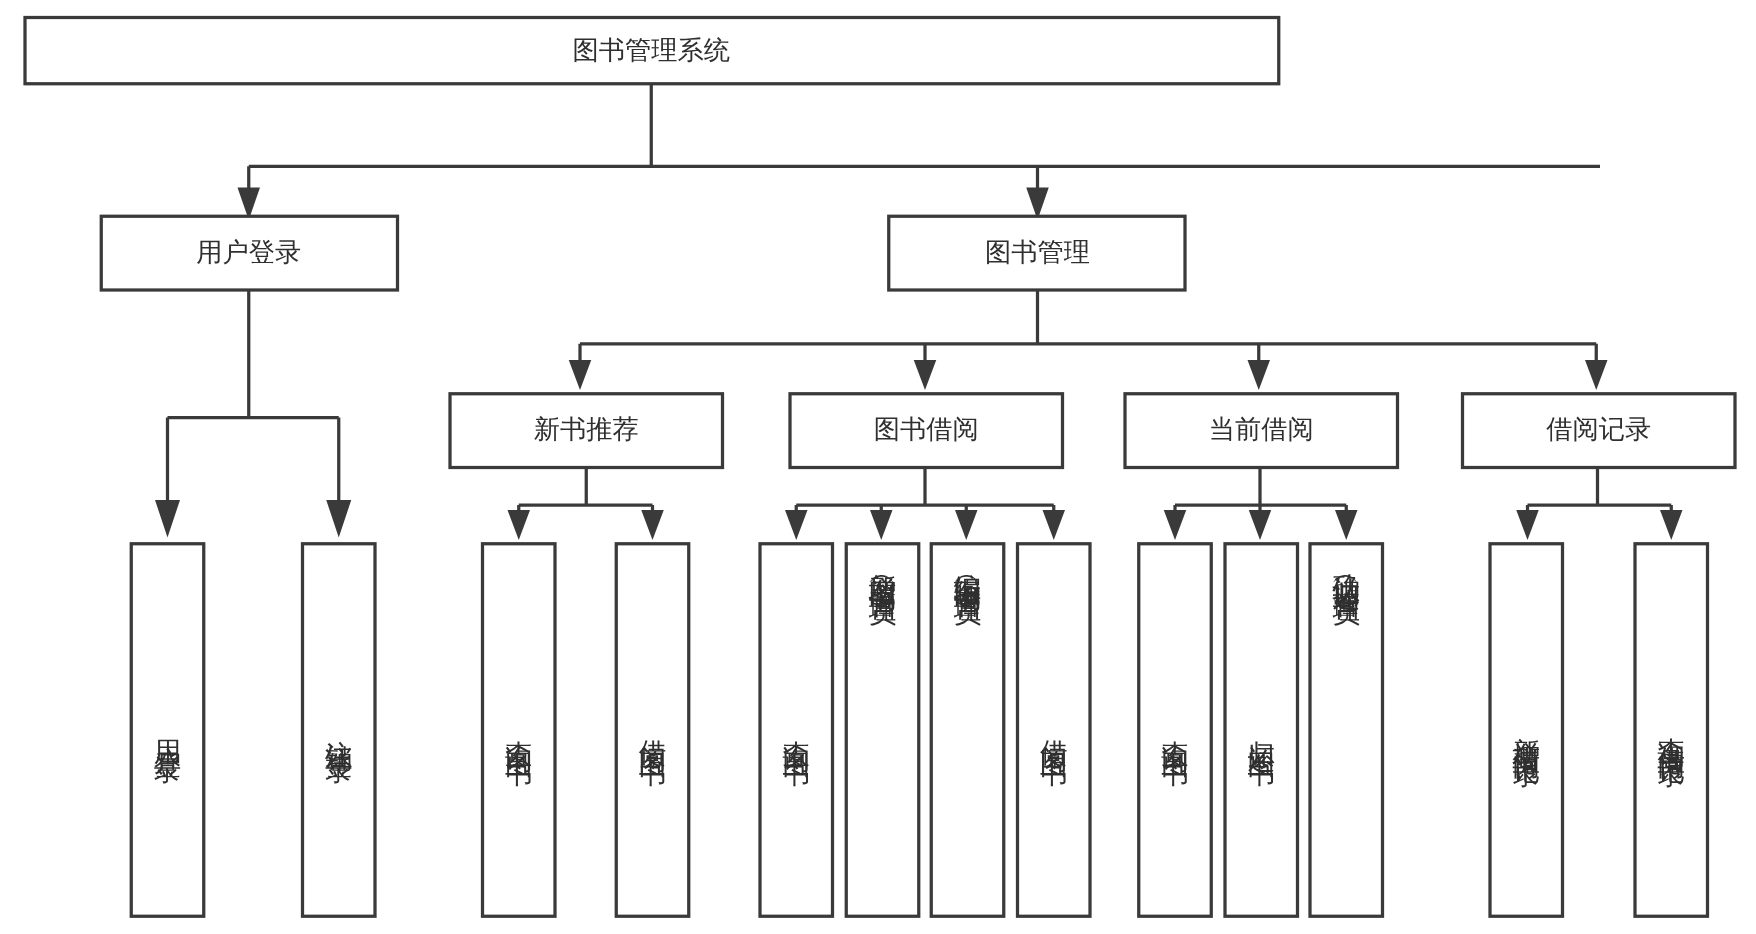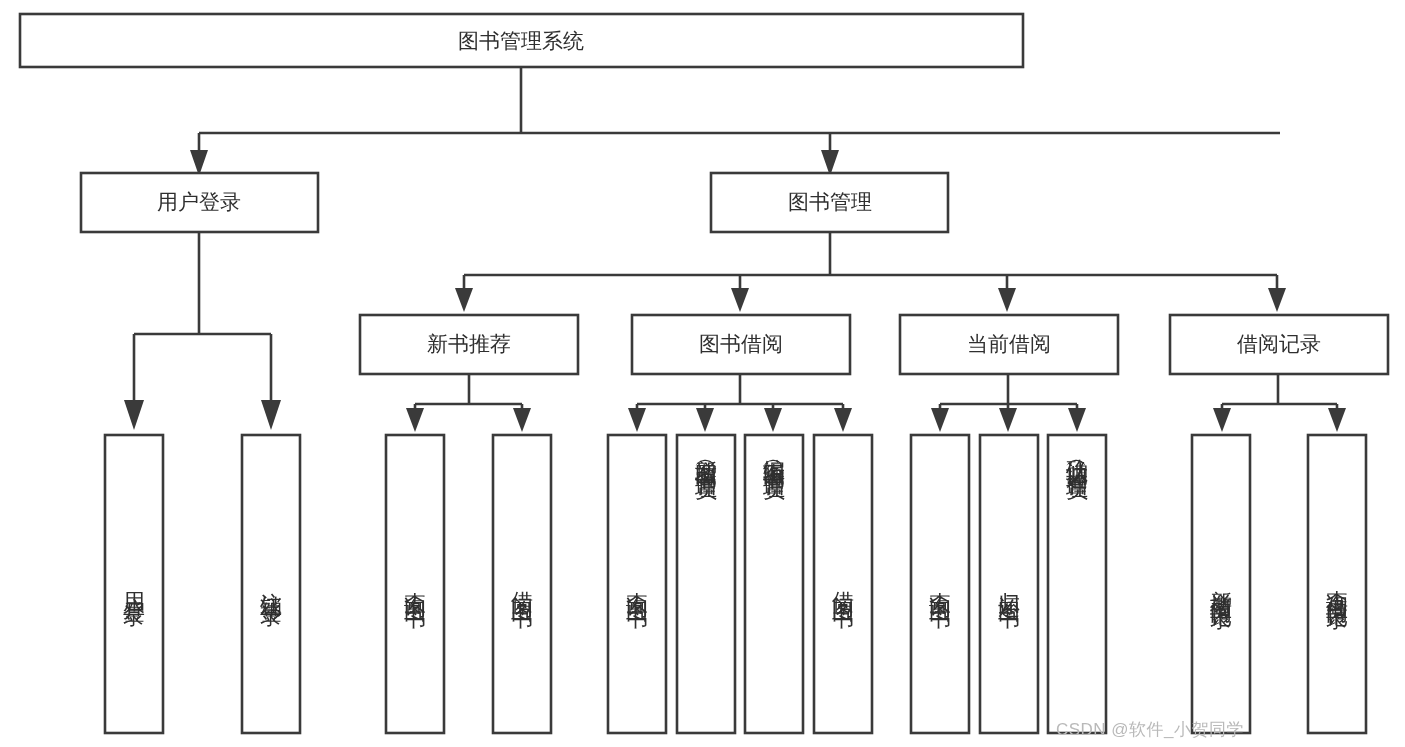--- a/index.html
+++ b/index.html
@@ -273,15 +273,14 @@
     <div class="vlabel" style="position:absolute;left:1192px;top:435px;width:58px;height:298px;display:flex;align-items:center;justify-content:center;">
       <span style="writing-mode:vertical-rl;text-orientation:upright;font-size:22px;color:#2f2f2f;letter-spacing:4px;line-height:1;">新增借阅记录</span>
     </div>
 
     <div class="vlabel" style="position:absolute;left:1308px;top:435px;width:58px;height:298px;display:flex;align-items:center;justify-content:center;">
       <span style="writing-mode:vertical-rl;text-orientation:upright;font-size:22px;color:#2f2f2f;letter-spacing:4px;line-height:1;">查询借阅记录</span>
     </div>
 
   </div>
 
-  <div class="watermark">CSDN @软件_小贺同学</div>
 
 </div>
 
 </body></html>

